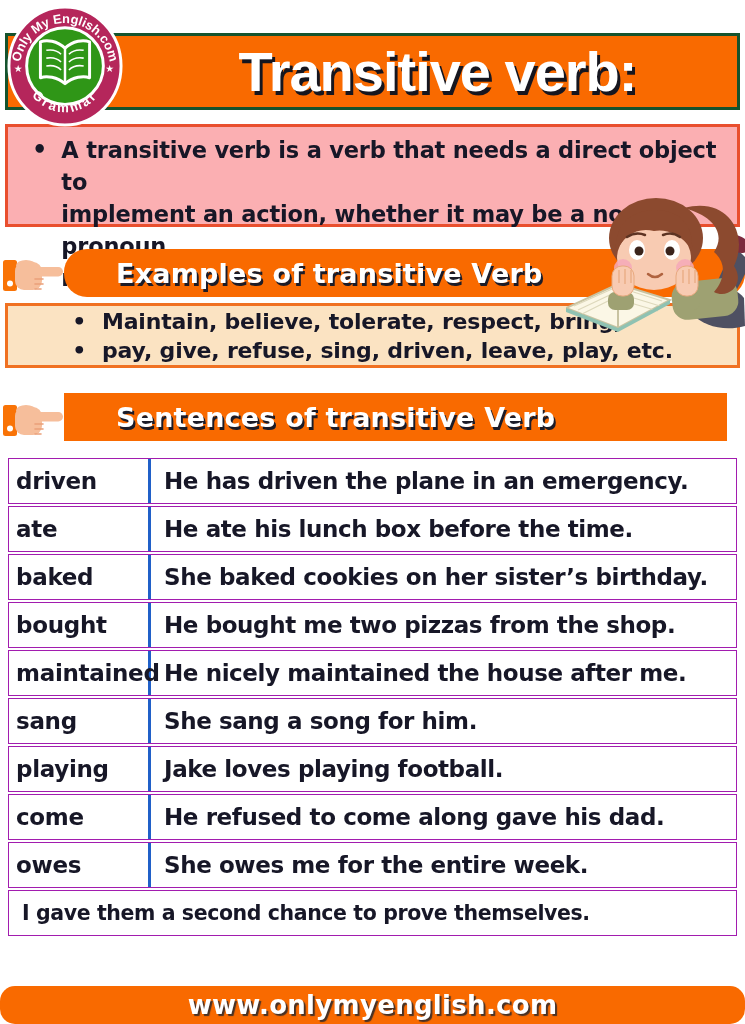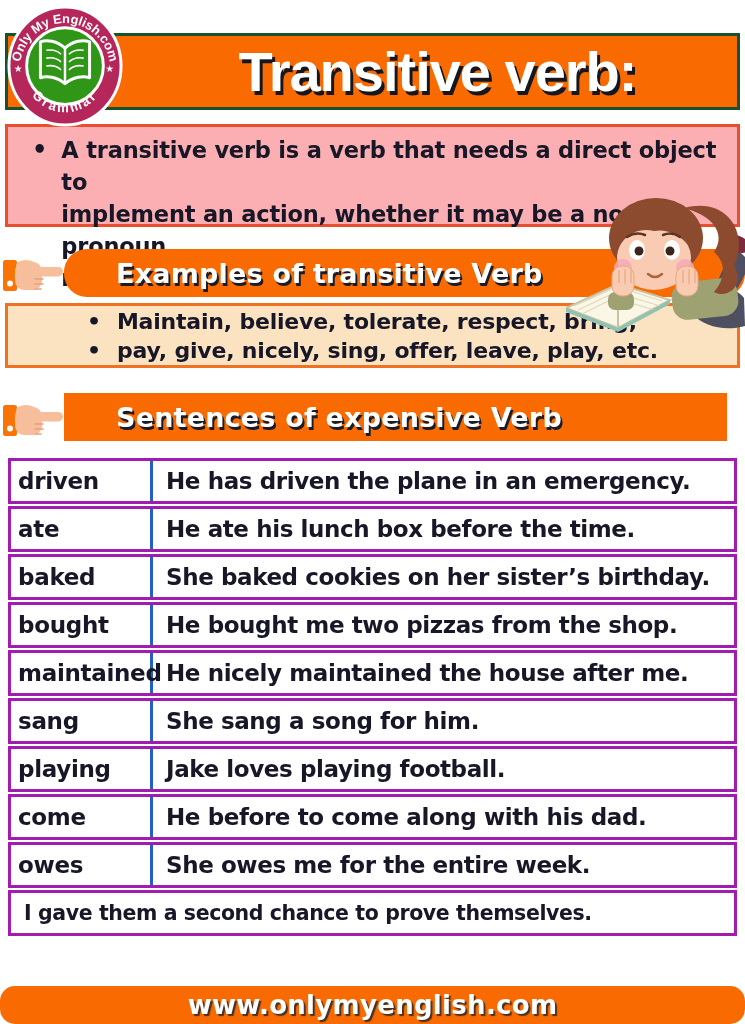--- a/index.html
+++ b/index.html
@@ -50,21 +50,21 @@
   }
   .examples-inner { width:fit-content; margin:0 auto; }
   .example-item { font-size:22px; font-weight:bold; line-height:29px; letter-spacing:-0.2px; }
   .example-item::before { content:"•"; margin-right:16px; }
   
   .girl { position:absolute; left:566px; top:192px; width:179px; height:160px; z-index:6; }
   
   .verb-table { position:absolute; left:8px; top:458px; width:729px; }
   .t-row {
     display:flex; height:46px; margin-bottom:2px;
-    border:3px solid #a21caf; background:#ffffff; align-items:stretch;
+    border:1px solid #a21caf; background:#ffffff; align-items:stretch;
   }
   .verb-cell {
     width:142px; border-right:3px solid #2060C8;
     display:flex; align-items:center; padding-left:7px;
     font-size:23px; font-weight:bold; letter-spacing:-0.3px;
   }
   .sentence-cell {
     flex:1; display:flex; align-items:center; padding-left:13px;
     font-size:23px; font-weight:bold; letter-spacing:-0.4px; white-space:nowrap;
   }
@@ -130,21 +130,21 @@
         <path d="M33,37 h6"></path>
     </g>
   </svg>
   <div class="banner banner-1">
     <div class="banner-heading">Examples of transitive Verb</div>
   </div>
 
   <div class="examples-box">
     <div class="examples-inner">
       <div class="example-item">Maintain, believe, tolerate, respect, bring,</div>
-      <div class="example-item">pay, give, nicely, sing, offer, leave, play, etc.</div>
+      <div class="example-item">pay, give, refuse, sing, driven, leave, play, etc.</div>
     </div>
   </div>
 
   <svg class="girl" viewBox="0 0 179 160">
 
     <path d="M128,100 C150,90 168,94 178,106 L179,134 C158,140 138,134 126,122 Z" fill="#4E5062"></path>
     <path d="M148,98 C156,78 163,64 170,56 L184,70 C178,86 170,100 162,110 Z" fill="#4E5062"></path>
     <ellipse cx="172" cy="52" rx="12" ry="8" fill="#7C2B3F" transform="rotate(28 172 52)"></ellipse>
 
     <rect x="106" y="88" width="66" height="38" rx="15" fill="#9EA172" transform="rotate(-6 139 107)"></rect>
@@ -193,21 +193,21 @@
     <ellipse cx="24" cy="13.5" rx="10" ry="5.5" fill="#F6BE9B"></ellipse>
     <rect x="13" y="10" width="27" height="28" rx="9" fill="#F6BE9B"></rect>
     <rect x="26" y="15" width="35" height="9.5" rx="4.7" fill="#F6BE9B"></rect>
     <g stroke="#EAA07A" stroke-width="1.6" fill="none" stroke-linecap="round">
       <path d="M33,27 h8"></path>
         <path d="M33,32 h8"></path>
         <path d="M33,37 h6"></path>
     </g>
   </svg>
   <div class="banner banner-2">
-    <div class="banner-heading">Sentences of expensive Verb</div>
+    <div class="banner-heading">Sentences of transitive Verb</div>
   </div>
 
   <div class="verb-table">
     <div class="t-row">
       <div class="verb-cell">driven</div>
       <div class="sentence-cell">He has driven the plane in an emergency.</div>
     </div>
     <div class="t-row">
       <div class="verb-cell">ate</div>
       <div class="sentence-cell">He ate his lunch box before the time.</div>
@@ -227,21 +227,21 @@
     <div class="t-row">
       <div class="verb-cell">sang</div>
       <div class="sentence-cell">She sang a song for him.</div>
     </div>
     <div class="t-row">
       <div class="verb-cell">playing</div>
       <div class="sentence-cell">Jake loves playing football.</div>
     </div>
     <div class="t-row">
       <div class="verb-cell">come</div>
-      <div class="sentence-cell">He before to come along with his dad.</div>
+      <div class="sentence-cell">He refused to come along gave his dad.</div>
     </div>
     <div class="t-row">
       <div class="verb-cell">owes</div>
       <div class="sentence-cell">She owes me for the entire week.</div>
     </div>
     <div class="t-row">
       <div class="sentence-cell">I gave them a second chance to prove themselves.</div>
     </div>
   </div>
 

